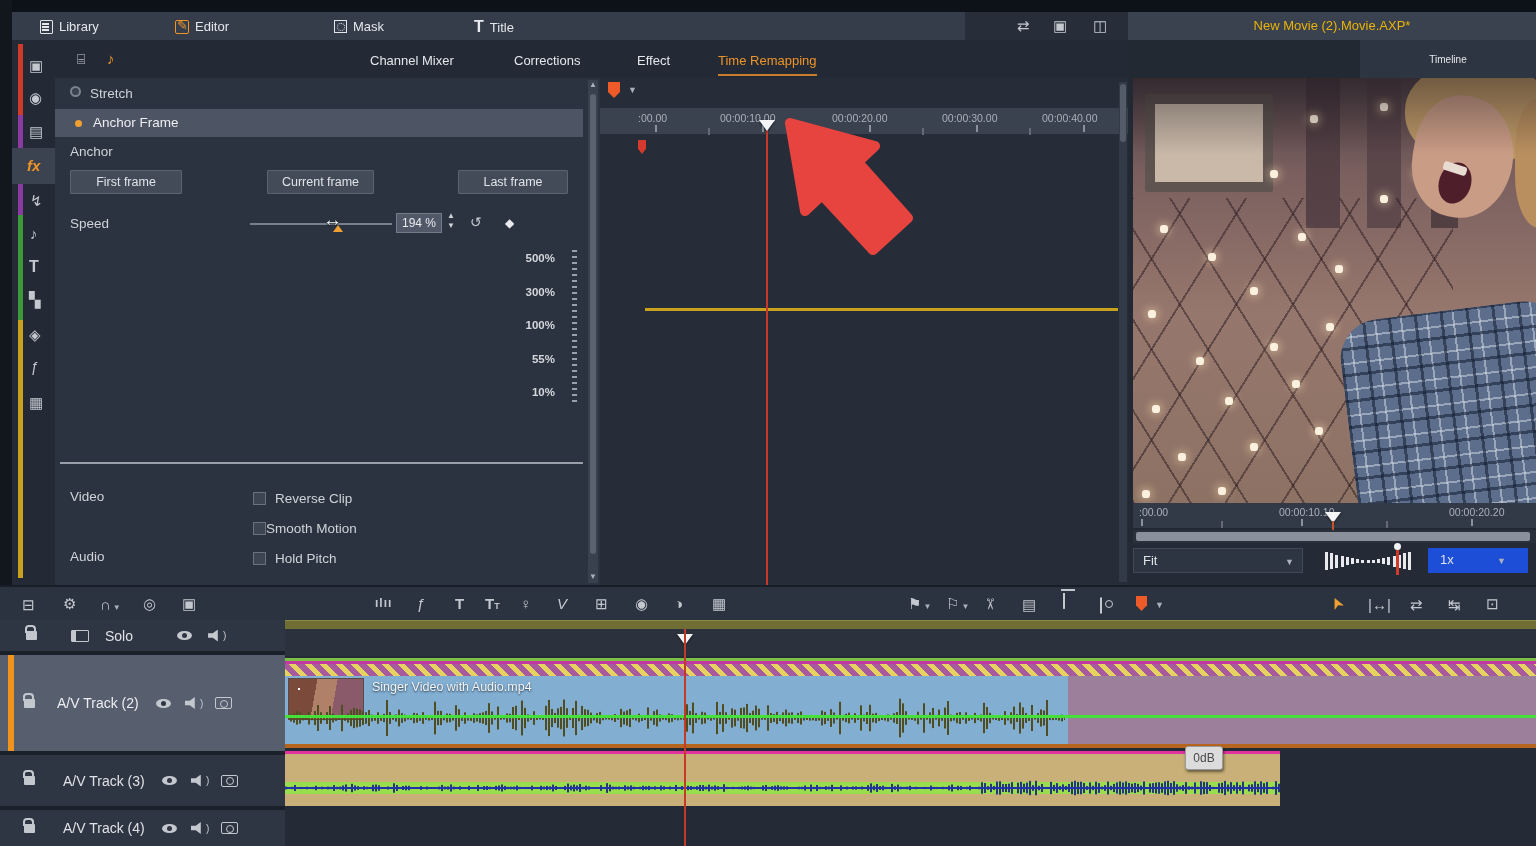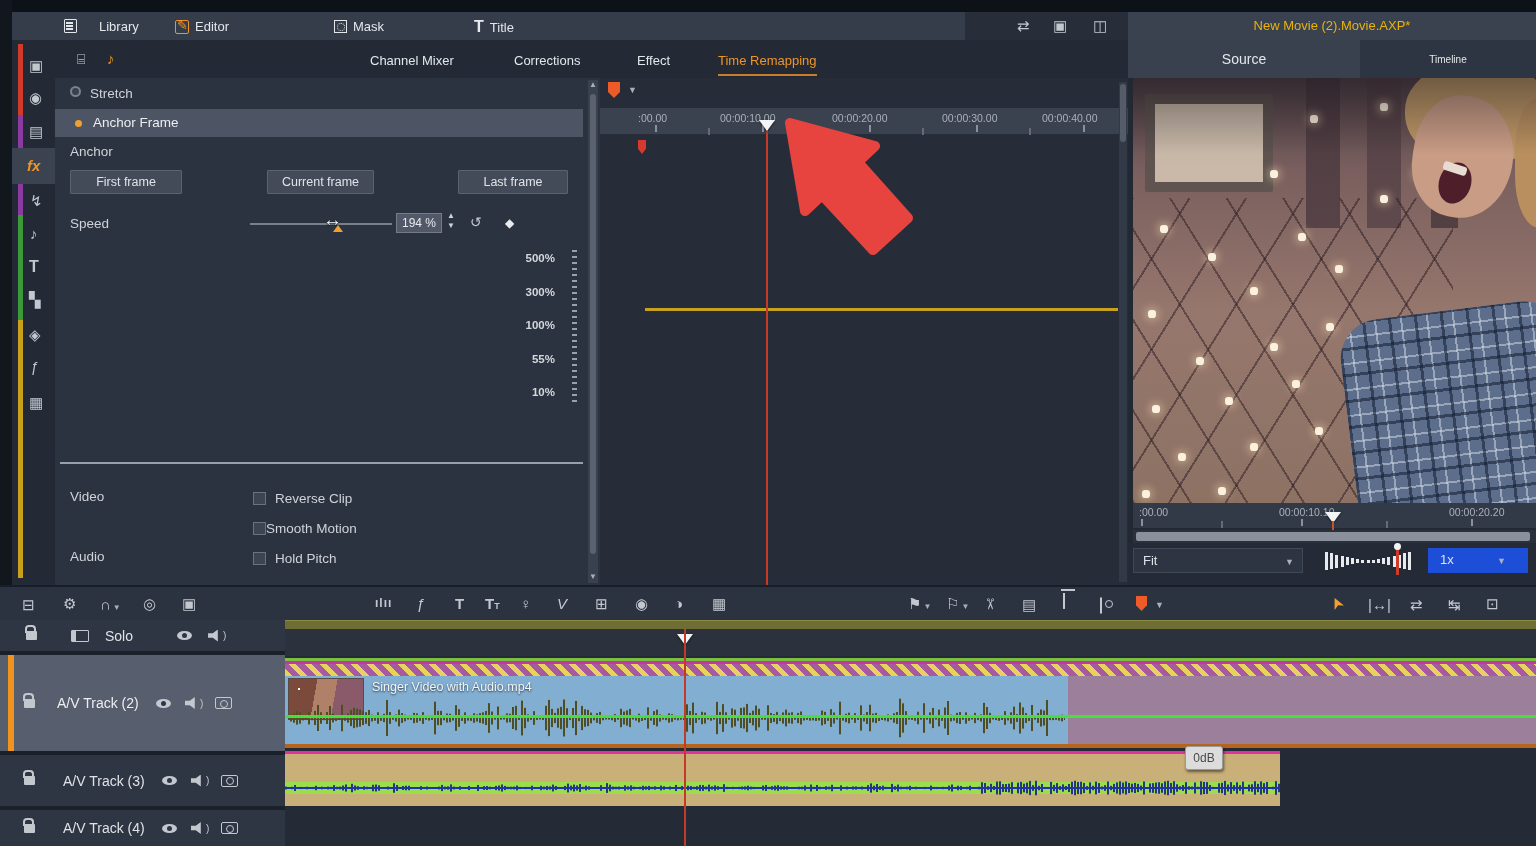--- a/index.html
+++ b/index.html
@@ -47,21 +47,21 @@
 </style>
 </head>
 <body>
 
 <div id="stage">
 
   <div class="abs" style="left:0;top:0;width:1536px;height:12px;background:#0d1118;"></div>
   <div class="abs" style="left:0;top:0;width:12px;height:585px;background:#12161d;"></div>
 
   <div class="abs" style="left:12px;top:12px;width:953px;height:28px;background:#353d4b;">
-    <div class="abs" style="left:28px;top:7px;display:flex;gap:22px;align-items:flex-start;margin-left:24px;">
+    <div class="abs" style="left:28px;top:7px;display:flex;gap:6px;align-items:flex-end;">
       <span class="libico"></span>
       <span class="tabtxt">Library</span>
     </div>
     <div class="abs" style="left:163px;top:7px;display:flex;gap:6px;align-items:center;">
       <span class="pencilico"></span>
       <span class="tabtxt orange">Editor</span>
     </div>
     <div class="abs" style="left:322px;top:7px;display:flex;gap:6px;align-items:center;">
       <span class="maskico"></span>
       <span class="tabtxt">Mask</span>
@@ -184,21 +184,20 @@
     <div class="abs vline" style="left:166px;top:48px;height:459px;width:1.5px;"></div>
     <div class="abs tri-down" style="left:159px;top:42px;"></div>
 
     <div class="abs" style="left:519px;top:4px;width:8px;height:500px;background:#323947;">
       <div class="abs" style="left:1px;top:2px;width:6px;height:58px;background:#545c6a;border-radius:3px;"></div>
     </div>
   </div>
 
   <div class="abs" style="left:1128px;top:0;width:408px;height:12px;background:#0d1118;"></div>
   <div class="abs" style="left:1128px;top:12px;width:408px;height:28px;background:#3a4250;text-align:center;line-height:28px;font-size:13px;color:#eab308;"><span>New Movie (2).Movie.AXP*</span></div>
-  <div class="abs" style="left:1128px;top:40px;width:232px;height:38px;background:#39404e;text-align:center;line-height:38px;"><span class="tabtxt" style="font-size:14px;">Source</span></div>
   <div class="abs" style="left:1360px;top:40px;width:176px;height:38px;background:#2e3542;text-align:center;line-height:38px;"><span class="tabtxt orange" style="font-size:10px;text-align:center;">Timeline</span></div>
 
   <div class="abs" style="left:1133px;top:78px;width:403px;height:425px;overflow:hidden;background:linear-gradient(180deg,#4e4046 0%,#7a5f5e 22%,#96776d 55%,#8d7264 100%);">
     <div class="abs" style="left:12px;top:16px;width:128px;height:98px;background:#d8c9b6;border:10px solid #5b524e;border-radius:2px;opacity:.85;"></div>
     <div class="abs" style="left:150px;top:0;width:190px;height:150px;background:linear-gradient(90deg,transparent 0 12%,#43333a 12% 30%,transparent 30% 44%,#4e3c42 44% 62%,transparent 62% 78%,#3c2e35 78% 92%,transparent 92%);opacity:.7;"></div>
     <div class="abs" style="left:0;top:120px;width:320px;height:305px;background:repeating-linear-gradient(58deg,rgba(45,28,34,.5) 0 2px,transparent 2px 48px),repeating-linear-gradient(-58deg,rgba(45,28,34,.5) 0 2px,transparent 2px 48px);"></div>
     <div class="abs" id="lights" style="left: 0px; top: 0px; width: 2px; height: 2px; border-radius: 50%; background: transparent; box-shadow: rgba(255, 246, 228, 0.95) 30px 150px 0px 3px, rgba(255, 246, 228, 0.95) 78px 178px 0px 3px, rgba(255, 246, 228, 0.95) 18px 235px 0px 3px, rgba(255, 246, 228, 0.95) 120px 212px 0px 3px, rgba(255, 246, 228, 0.95) 168px 158px 0px 3px, rgba(255, 246, 228, 0.95) 205px 190px 0px 3px, rgba(255, 246, 228, 0.95) 66px 282px 0px 3px, rgba(255, 246, 228, 0.95) 140px 268px 0px 3px, rgba(255, 246, 228, 0.95) 196px 248px 0px 3px, rgba(255, 246, 228, 0.95) 22px 330px 0px 3px, rgba(255, 246, 228, 0.95) 95px 322px 0px 3px, rgba(255, 246, 228, 0.95) 162px 305px 0px 3px, rgba(255, 246, 228, 0.95) 230px 285px 0px 3px, rgba(255, 246, 228, 0.95) 48px 378px 0px 3px, rgba(255, 246, 228, 0.95) 120px 368px 0px 3px, rgba(255, 246, 228, 0.95) 185px 352px 0px 3px, rgba(255, 246, 228, 0.95) 12px 415px 0px 3px, rgba(255, 246, 228, 0.95) 88px 412px 0px 3px, rgba(255, 246, 228, 0.95) 250px 120px 0px 3px, rgba(255, 246, 228, 0.95) 285px 95px 0px 3px, rgba(255, 246, 228, 0.95) 318px 60px 0px 3px, rgba(255, 246, 228, 0.95) 250px 28px 0px 3px, rgba(255, 246, 228, 0.95) 180px 40px 0px 3px, rgba(255, 246, 228, 0.95) 140px 95px 0px 3px, rgba(255, 246, 228, 0.95) 300px 330px 0px 3px, rgba(255, 246, 228, 0.95) 255px 382px 0px 3px, rgba(255, 226, 180, 0.45) 30px 150px 9px 5px, rgba(255, 226, 180, 0.45) 78px 178px 9px 5px, rgba(255, 226, 180, 0.45) 18px 235px 9px 5px, rgba(255, 226, 180, 0.45) 120px 212px 9px 5px, rgba(255, 226, 180, 0.45) 168px 158px 9px 5px, rgba(255, 226, 180, 0.45) 205px 190px 9px 5px, rgba(255, 226, 180, 0.45) 66px 282px 9px 5px, rgba(255, 226, 180, 0.45) 140px 268px 9px 5px, rgba(255, 226, 180, 0.45) 196px 248px 9px 5px, rgba(255, 226, 180, 0.45) 22px 330px 9px 5px, rgba(255, 226, 180, 0.45) 95px 322px 9px 5px, rgba(255, 226, 180, 0.45) 162px 305px 9px 5px, rgba(255, 226, 180, 0.45) 230px 285px 9px 5px, rgba(255, 226, 180, 0.45) 48px 378px 9px 5px, rgba(255, 226, 180, 0.45) 120px 368px 9px 5px, rgba(255, 226, 180, 0.45) 185px 352px 9px 5px, rgba(255, 226, 180, 0.45) 12px 415px 9px 5px, rgba(255, 226, 180, 0.45) 88px 412px 9px 5px, rgba(255, 226, 180, 0.45) 250px 120px 9px 5px, rgba(255, 226, 180, 0.45) 285px 95px 9px 5px, rgba(255, 226, 180, 0.45) 318px 60px 9px 5px, rgba(255, 226, 180, 0.45) 250px 28px 9px 5px, rgba(255, 226, 180, 0.45) 180px 40px 9px 5px, rgba(255, 226, 180, 0.45) 140px 95px 9px 5px, rgba(255, 226, 180, 0.45) 300px 330px 9px 5px, rgba(255, 226, 180, 0.45) 255px 382px 9px 5px;"></div>
 
     <div class="abs" style="left:215px;top:230px;width:250px;height:210px;transform:rotate(-7deg);border-radius:40px 70px 0 0;background-color:#5c6e8c;background-image:repeating-linear-gradient(0deg,rgba(18,28,48,.55) 0 3px,transparent 3px 26px),repeating-linear-gradient(90deg,rgba(18,28,48,.55) 0 3px,transparent 3px 26px),repeating-linear-gradient(0deg,transparent 0 12px,rgba(228,233,240,.45) 12px 14px,transparent 14px 26px),repeating-linear-gradient(90deg,transparent 0 12px,rgba(228,233,240,.45) 12px 14px,transparent 14px 26px);"></div>
     <div class="abs" style="left:272px;top:-18px;width:145px;height:105px;background:#bd9866;border-radius:48%;"></div>

